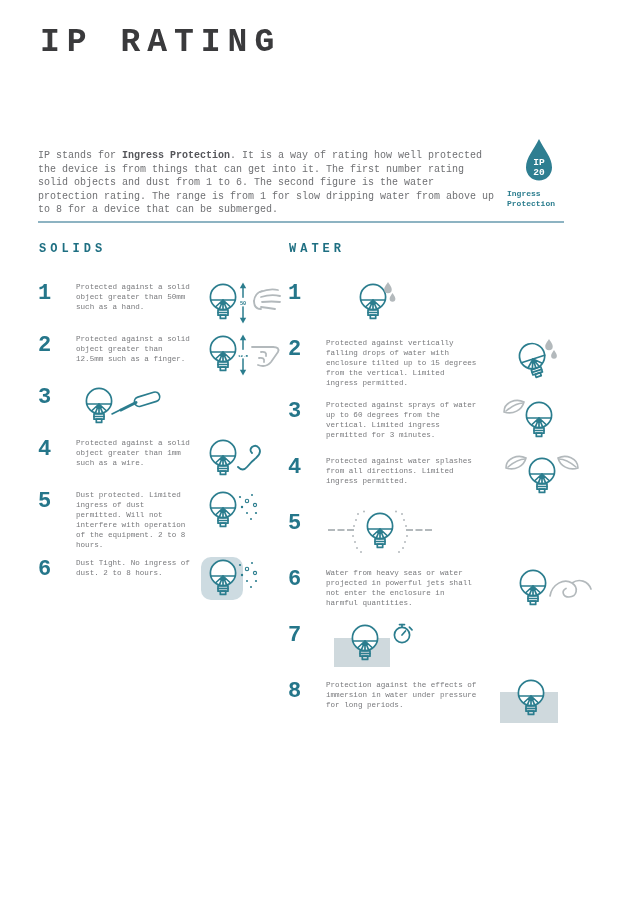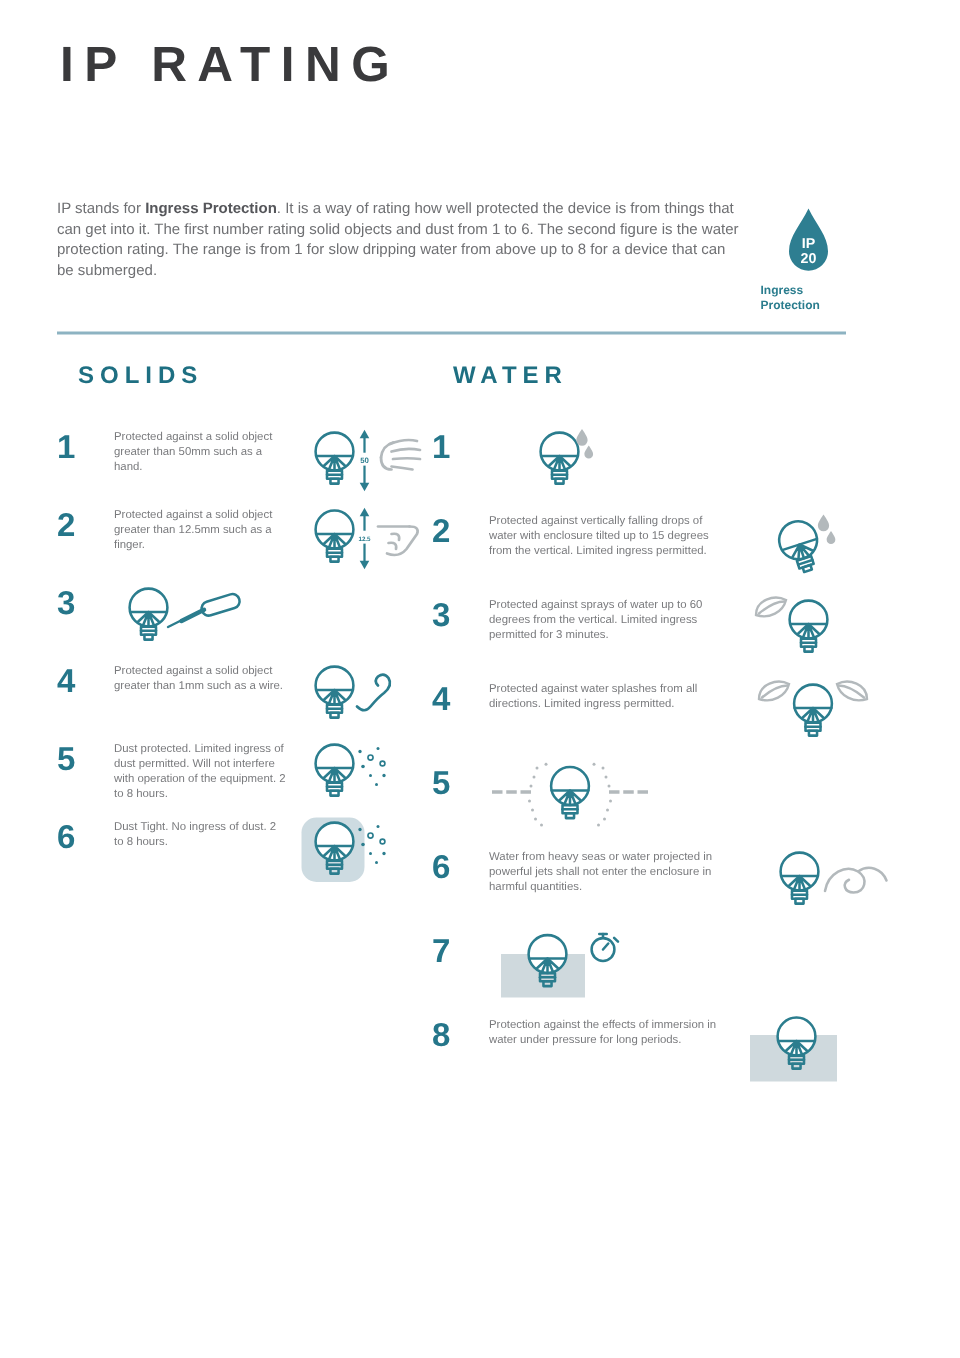--- a/index.html
+++ b/index.html
@@ -1,31 +1,31 @@
 <!DOCTYPE html>
 <html><head>
 <meta charset="utf-8">
 <style>
   html,body{margin:0;padding:0;background:#fff;}
   .page{position:relative;width:640px;height:905px;background:#ffffff;
-        font-family:Liberation Sans, sans-serif;overflow:hidden;}
+        font-family:Liberation Mono, monospace;overflow:hidden;}
   .title{position:absolute;left:40px;top:24px;font-size:33px;font-weight:bold;
          letter-spacing:7px;color:#3a3a3c;}
-  .intro{position:absolute;left:38px;top:123px;width:458px;font-size:10px;
+  .intro{position:absolute;left:38px;top:139px;width:458px;font-size:10px;
          line-height:13.6px;color:#6f7073;}
   .intro b{color:#55565a;}
   .badge{position:absolute;left:507px;top:137px;width:64px;text-align:left;}
   .badge svg{display:block;margin:0 auto;}
   .badge-label{margin-top:3px;font-size:8px;font-weight:bold;color:#2b7d8e;line-height:9.5px;}
   .divider{position:absolute;left:38px;top:221px;width:526px;height:2px;background:#8db3c2;}
   .col{position:absolute;top:242px;}
   .col-solids{left:38px;width:250px;}
   .col-water{left:288px;width:308px;}
-  .col-heading{font-size:16px;font-weight:bold;letter-spacing:4px;color:#1e6f82;
-               margin:0 0 24px 14px;}
+  .col-heading{font-size:12px;font-weight:bold;letter-spacing:4px;color:#1e6f82;
+               margin:0 0 24px 1px;}
   .row{display:flex;align-items:flex-start;min-height:46px;}
   .col-solids .row{margin-bottom:6px;}
   .col-water .row{margin-bottom:10px;}
   .num{width:38px;flex:none;font-size:22px;font-weight:bold;color:#25768a;
        line-height:1;padding-top:3px;}
   .desc{flex:1;font-size:7.6px;line-height:10px;color:#797a7d;
         padding:2px 8px 0 0;}
   .icon{flex:none;line-height:0;}
   .col-solids .icon{width:88px;}
   .col-water .icon{width:110px;}

